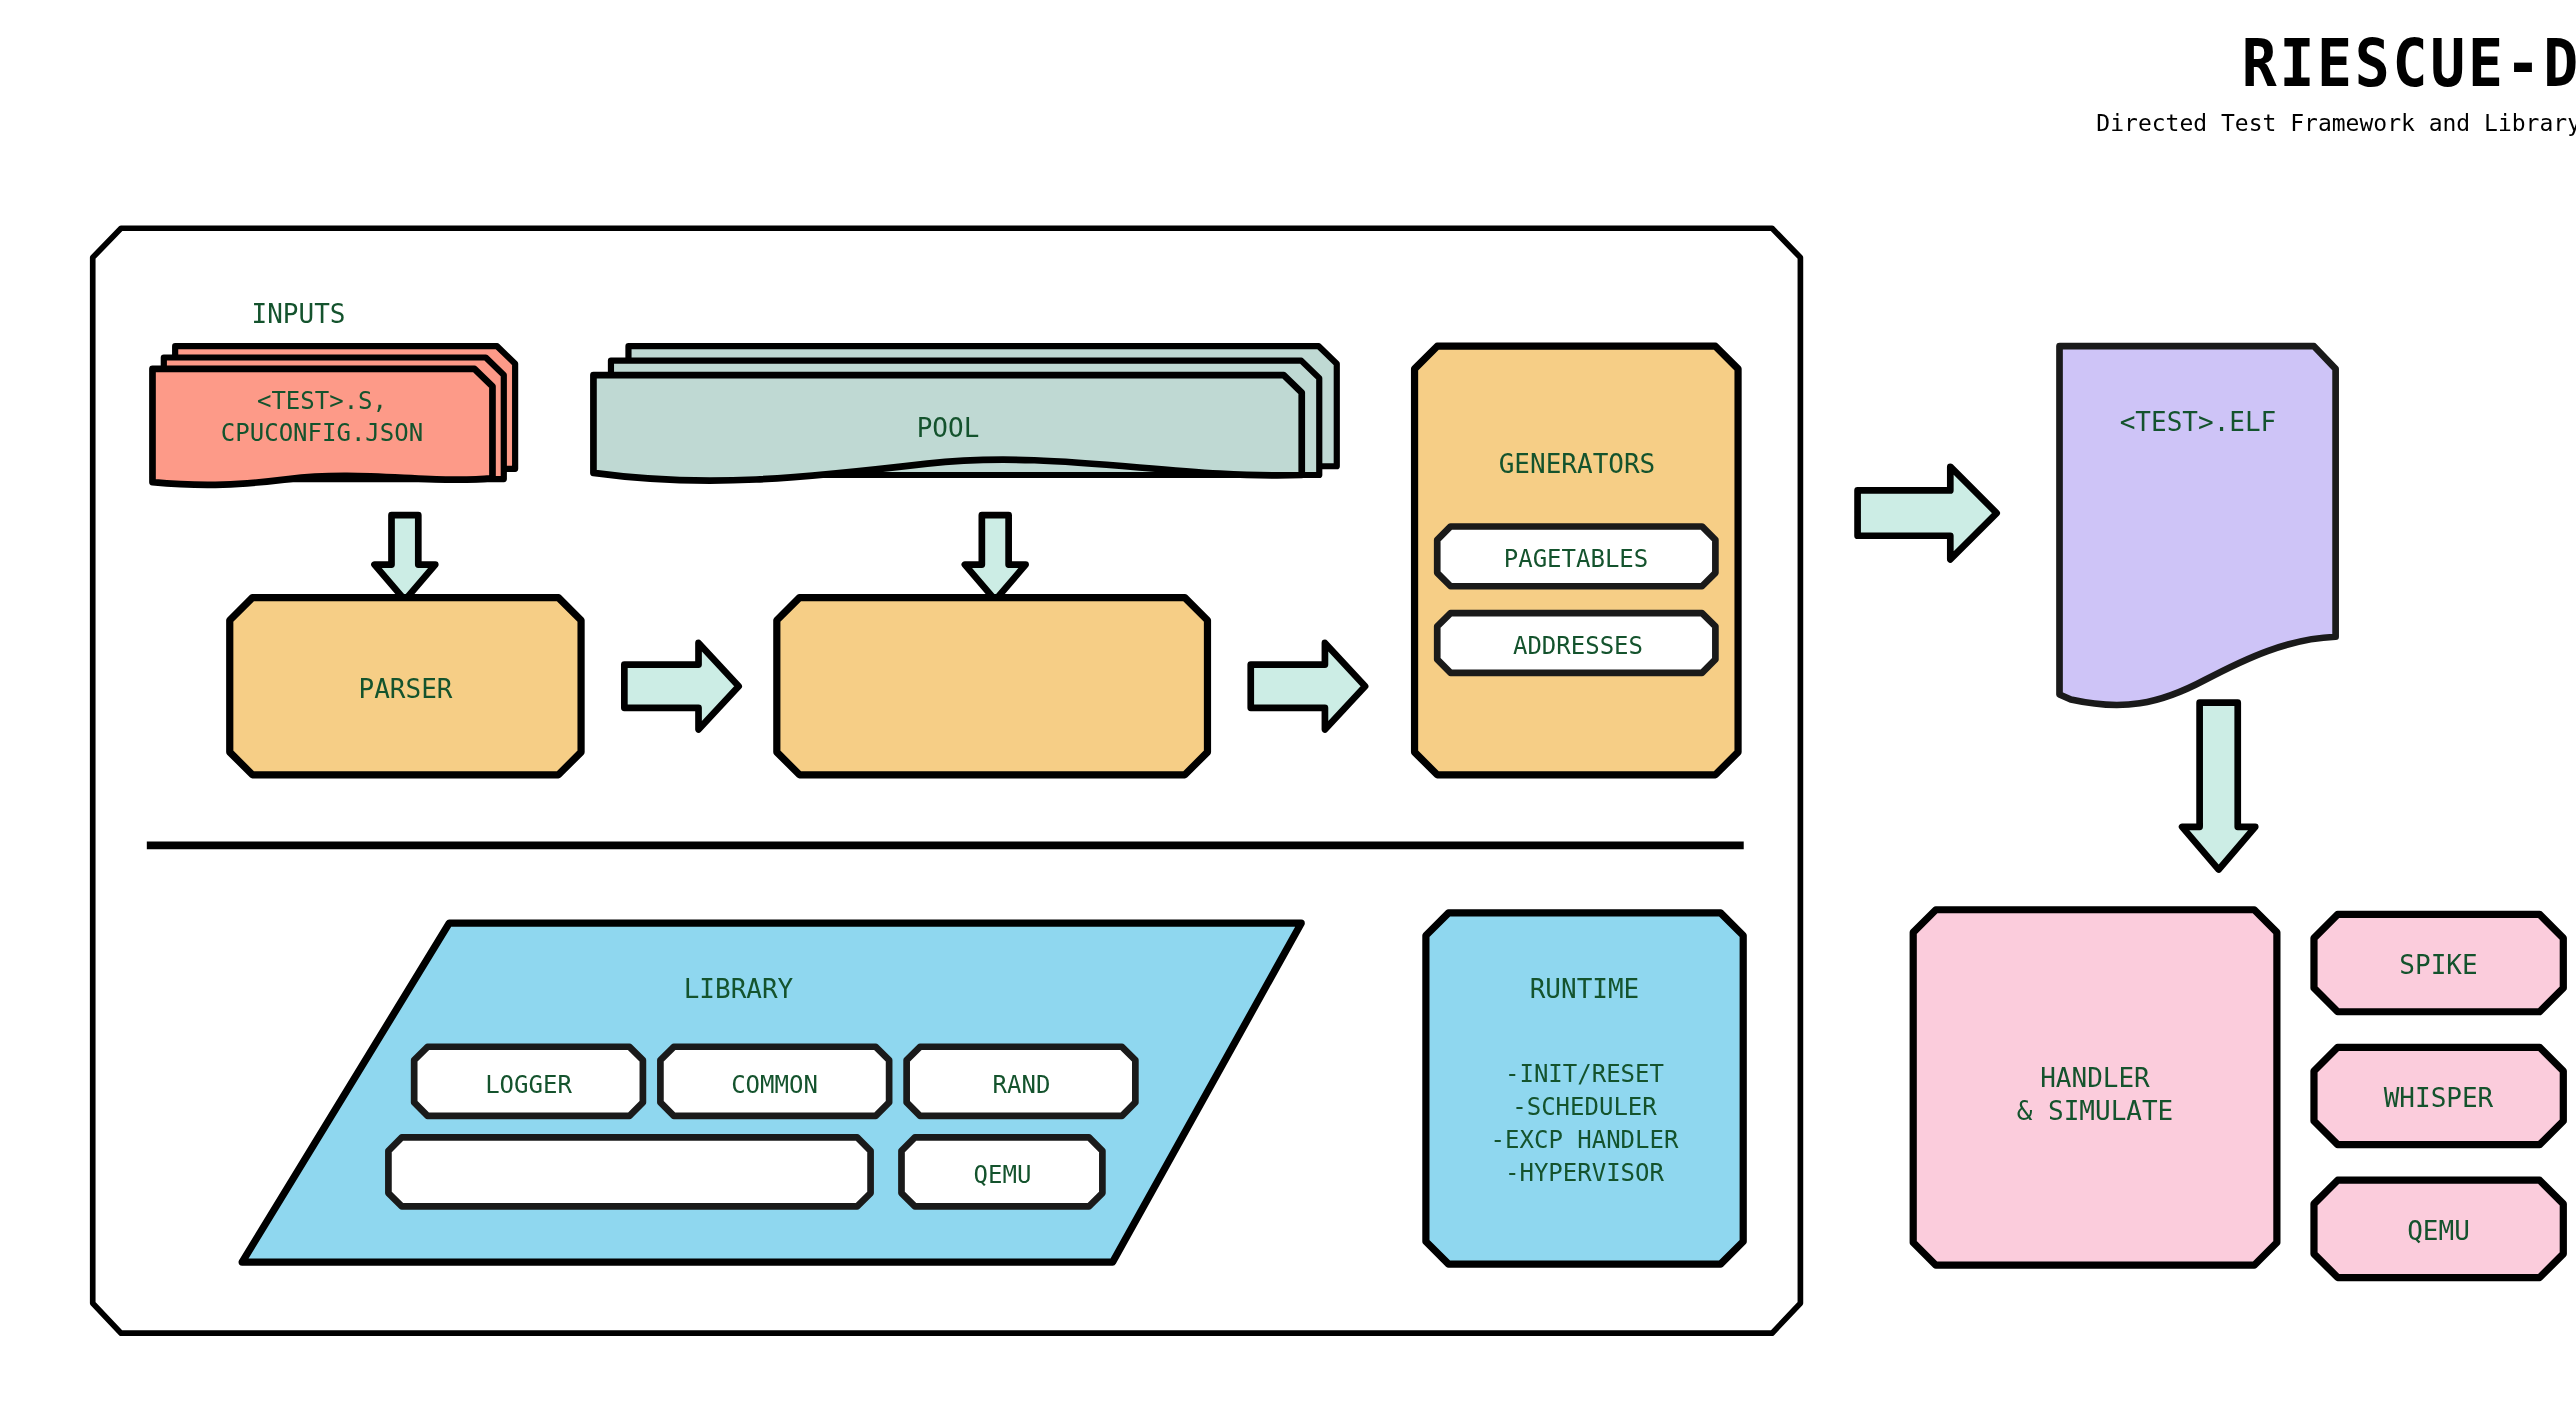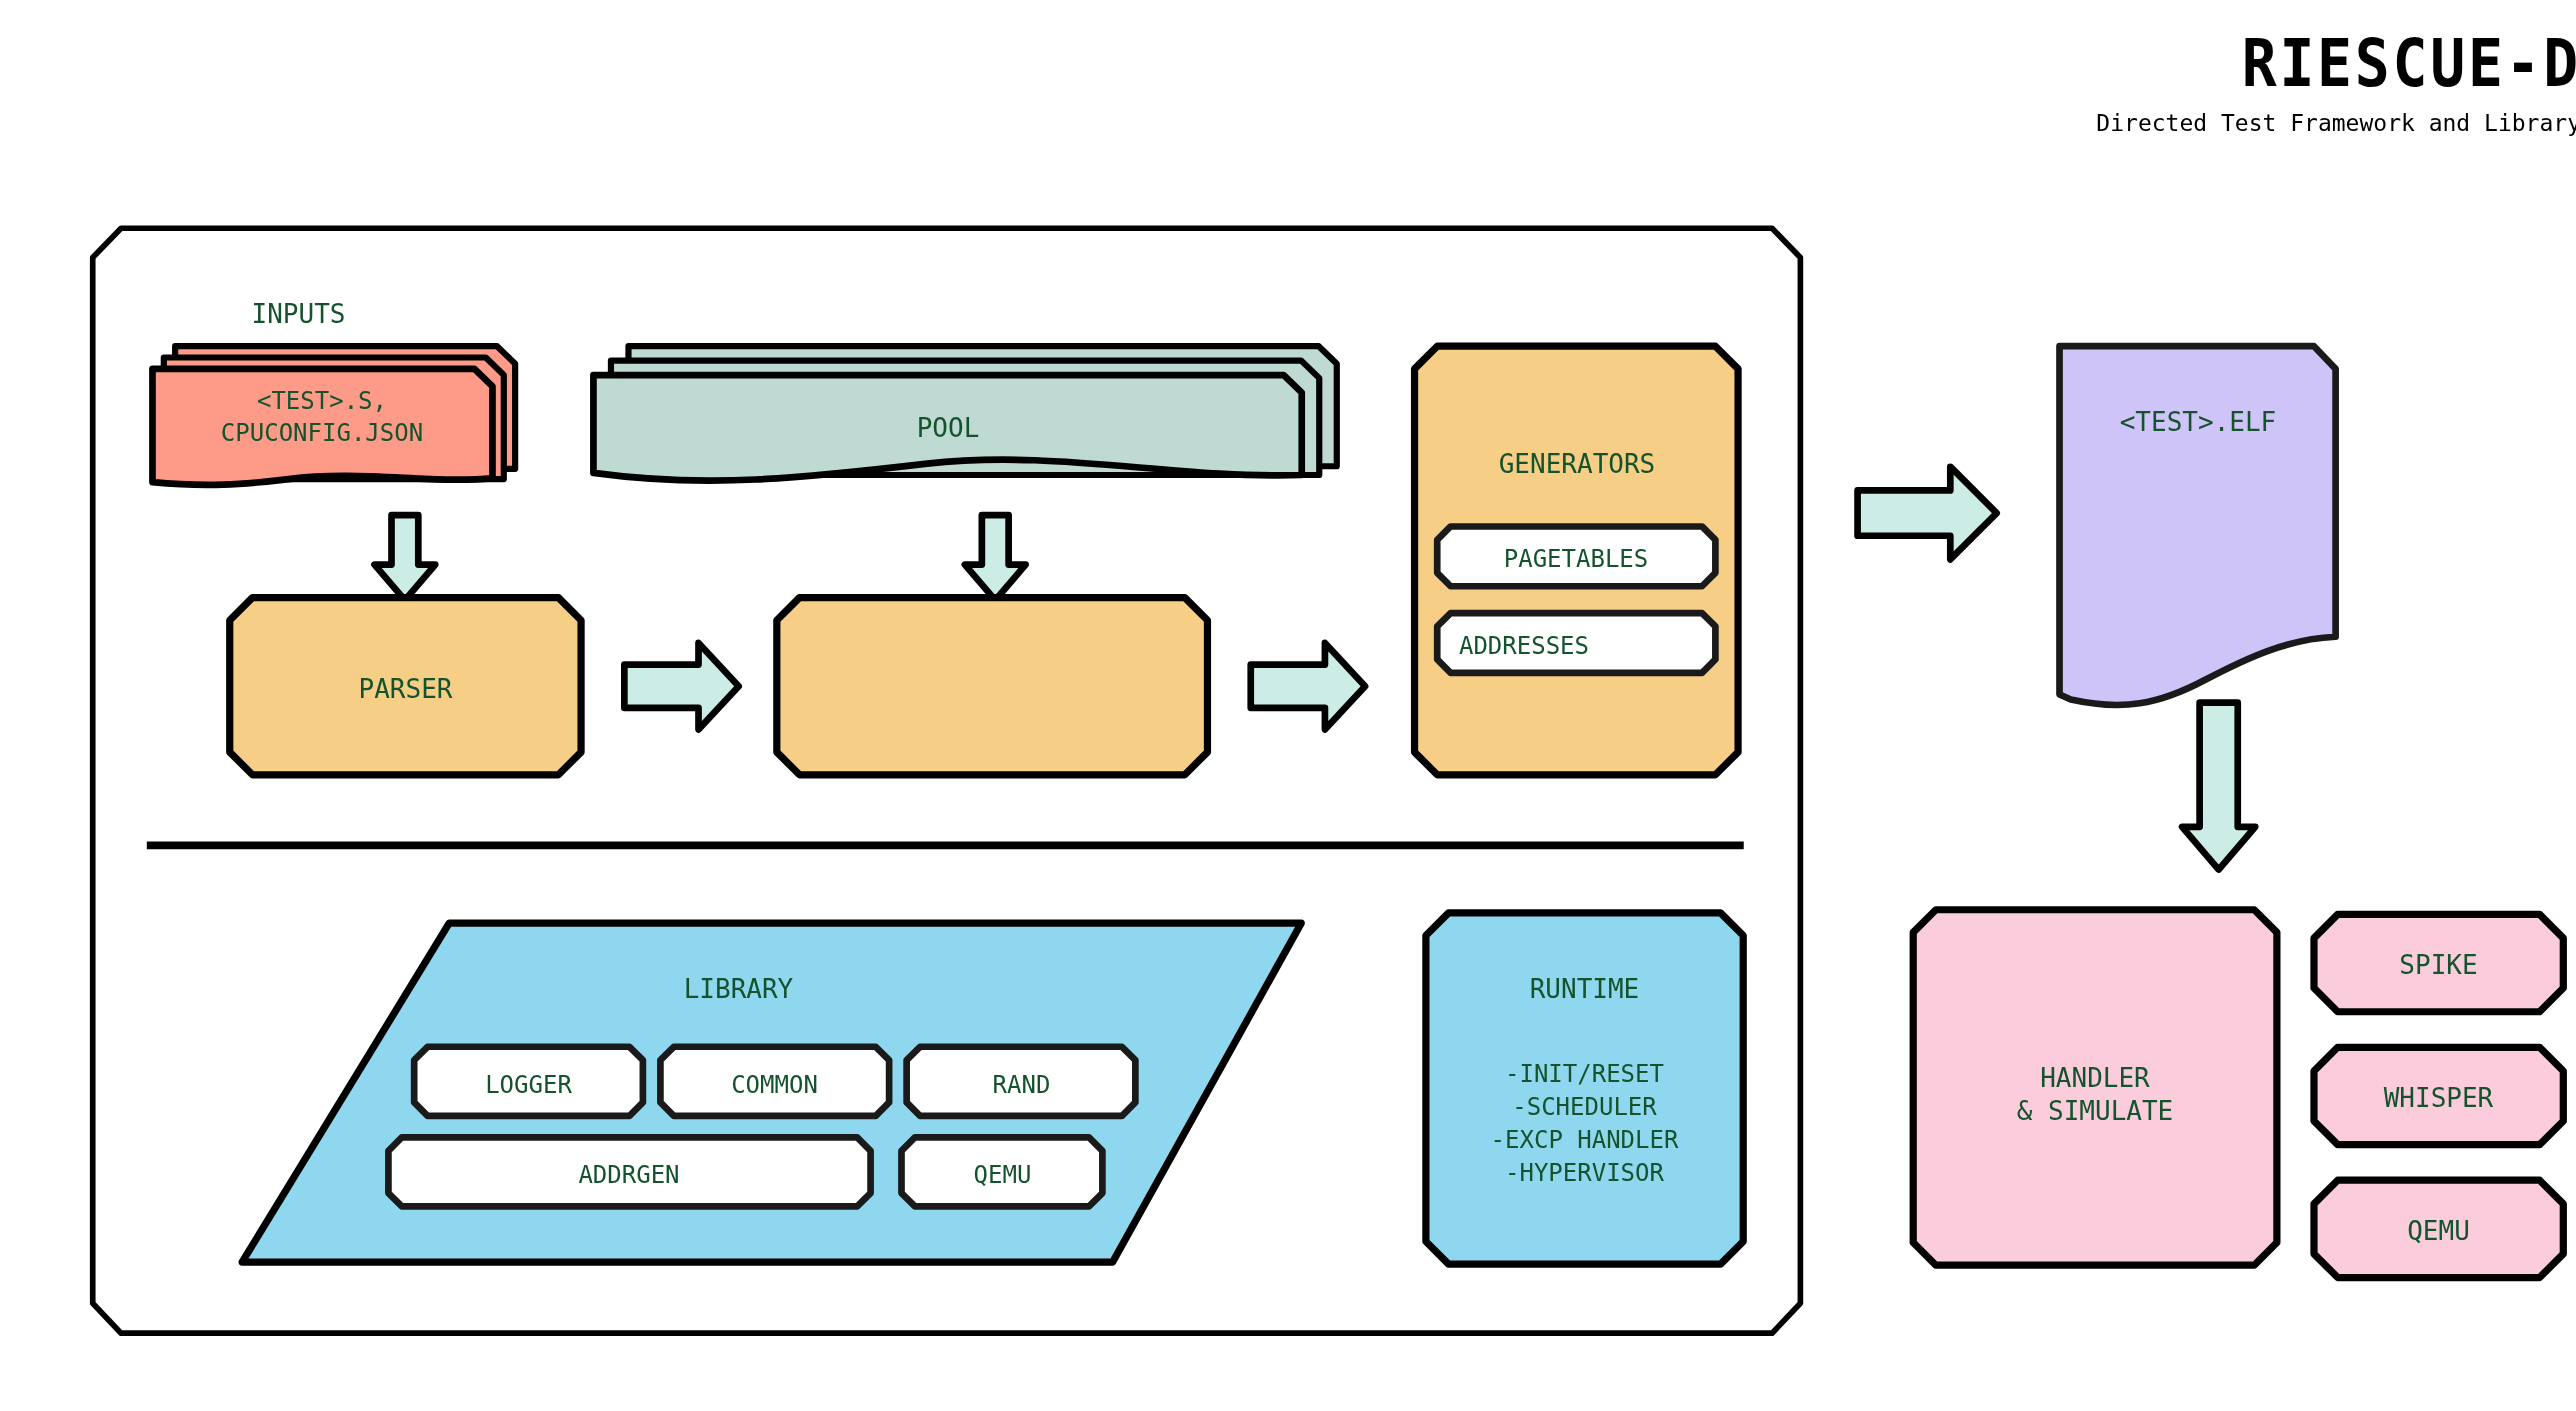--- a/index.html
+++ b/index.html
@@ -146,29 +146,28 @@
   <div class="lbl lbl-md" style="left:152px; top:386px; width:340px;">&lt;TEST&gt;.S,</div>
   <div class="lbl lbl-md" style="left:152px; top:418px; width:340px;">CPUCONFIG.JSON</div>
 
   <div class="lbl lbl-lg" style="left:594px; top:412px; width:708px;">POOL</div>
 
   <div class="lbl lbl-lg" style="left:230px; top:673px; width:351px;">PARSER</div>
 
 
   <div class="lbl lbl-lg" style="left:1415px; top:448px; width:324px;">GENERATORS</div>
   <div class="lbl lbl-md" style="left:1437px; top:544px; width:278px;">PAGETABLES</div>
-  <div class="lbl lbl-md" style="left:1385px; top:631px; width:278px;">ADDRESSES</div>
+  <div class="lbl lbl-md" style="left:1439px; top:631px; width:278px;">ADDRESSES</div>
 
   <div class="lbl lbl-lg" style="left:2060px; top:406px; width:276px;">&lt;TEST&gt;.ELF</div>
 
   <div class="lbl lbl-lg" style="left:579px; top:973px; width:319px;">LIBRARY</div>
   <div class="lbl lbl-md" style="left:414px; top:1070px; width:229px;">LOGGER</div>
   <div class="lbl lbl-md" style="left:660px; top:1070px; width:229px;">COMMON</div>
   <div class="lbl lbl-md" style="left:907px; top:1070px; width:229px;">RAND</div>
-  <div class="lbl lbl-md" style="left:388px; top:1160px; width:482px;">ADDRGEN</div>
   <div class="lbl lbl-md" style="left:902px; top:1160px; width:201px;">QEMU</div>
 
   <div class="lbl lbl-lg" style="left:1426px; top:973px; width:317px;">RUNTIME</div>
   <div class="lbl lbl-md" style="left:1426px; top:1059px; width:317px;">-INIT/RESET</div>
   <div class="lbl lbl-md" style="left:1426px; top:1092px; width:317px;">-SCHEDULER</div>
   <div class="lbl lbl-md" style="left:1426px; top:1125px; width:317px;">-EXCP HANDLER</div>
   <div class="lbl lbl-md" style="left:1426px; top:1158px; width:317px;">-HYPERVISOR</div>
 
   <div class="lbl lbl-lg" style="left:1913px; top:1062px; width:364px;">HANDLER</div>
   <div class="lbl lbl-lg" style="left:1913px; top:1095px; width:364px;">&amp; SIMULATE</div>

